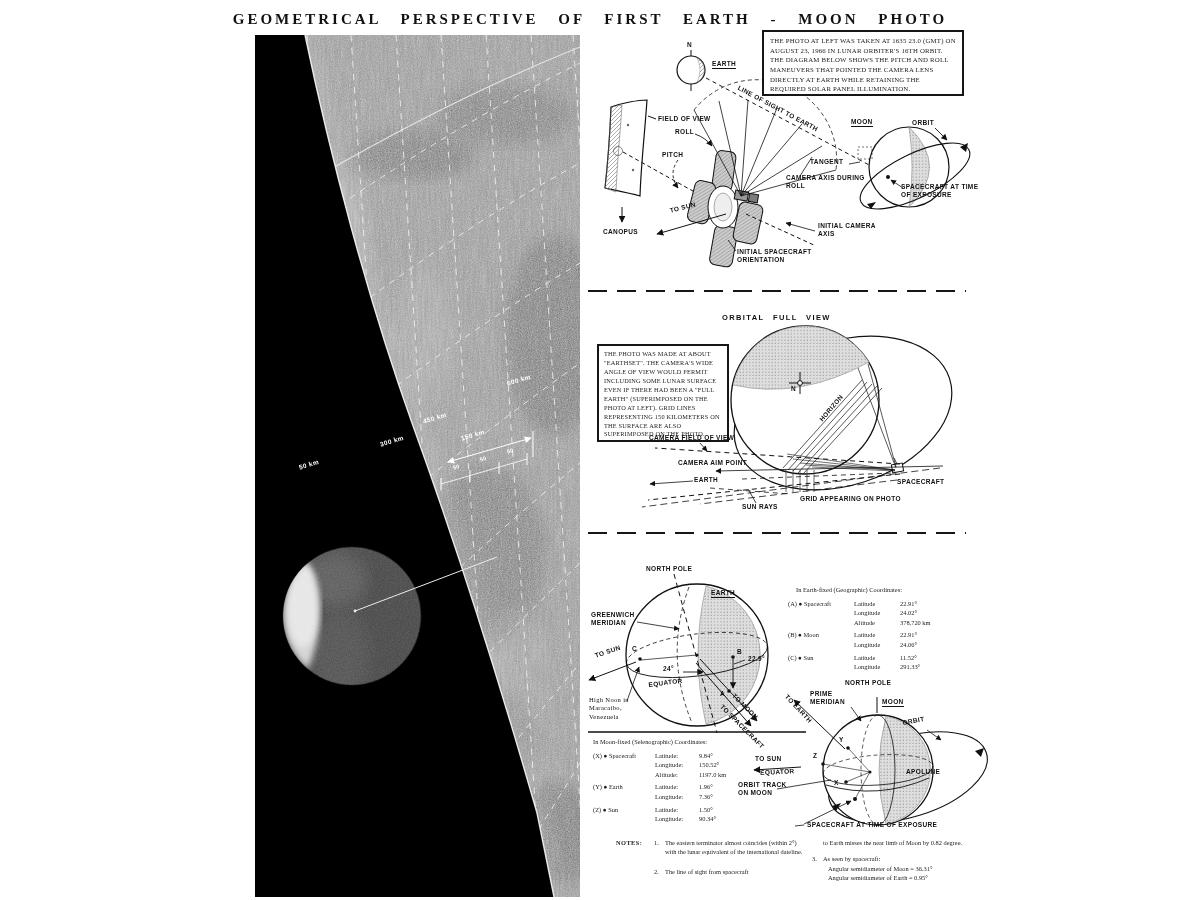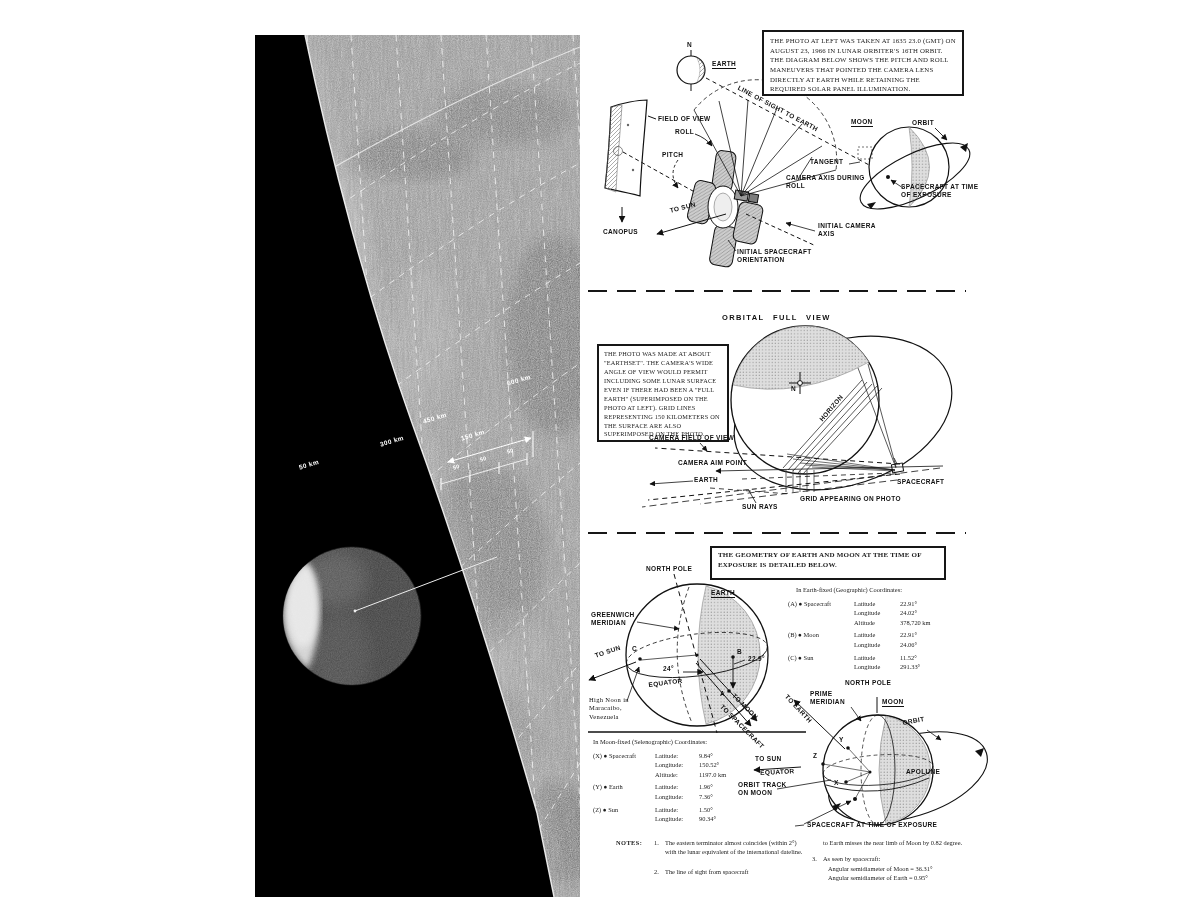--- a/index.html
+++ b/index.html
@@ -43,20 +43,21 @@
   .nmark{width:11px;flex:none;}
   .ntext{flex:1;}
   .nindent{margin-left:11px;}
   .nsub{margin-left:16px;}
 </style>
 </head>
 <body>
 
 <div id="page">
 
+  <div id="title">GEOMETRICAL  PERSPECTIVE  OF  FIRST  EARTH - MOON  PHOTO</div>
 
   <div id="photo-panel">
     <svg width="325" height="862" viewBox="0 0 325 862">
       <defs>
         <clipPath id="clipStrip">
           <path d="M 50,0 C 75,120 112,262 157,388 C 202,512 243,642 282,778 L 299,862 L 325,862 L 325,0 Z"></path>
         </clipPath>
         <clipPath id="clipDisk">
             <circle cx="97" cy="581" r="69"></circle>
           </clipPath>
@@ -349,23 +350,20 @@
       <line x1="795" y1="826" x2="804" y2="825" stroke-width=".8"></line>
     </g>
   </svg>
 
   <div id="att-box" class="box">
     <div class="bt">THE PHOTO AT LEFT WAS TAKEN AT 1635 23.0 (GMT) ON AUGUST 23, 1966 IN LUNAR ORBITER'S 16TH ORBIT. THE DIAGRAM BELOW SHOWS THE PITCH AND ROLL MANEUVERS THAT POINTED THE CAMERA LENS DIRECTLY AT EARTH WHILE RETAINING THE REQUIRED SOLAR PANEL ILLUMINATION.</div>
   </div>
   <div id="plan-box" class="box">
     <div class="bt">THE PHOTO WAS MADE AT ABOUT "EARTHSET".  THE CAMERA'S WIDE ANGLE OF VIEW WOULD PERMIT INCLUDING SOME LUNAR SURFACE EVEN IF THERE HAD BEEN A "FULL EARTH" (SUPERIMPOSED ON THE PHOTO AT LEFT).  GRID LINES REPRESENTING 150 KILOMETERS ON THE SURFACE ARE ALSO SUPERIMPOSED ON THE PHOTO.</div>
   </div>
-  <div id="geo-box" class="box">
-    <div class="bt">THE GEOMETRY OF EARTH AND MOON  AT THE TIME OF EXPOSURE IS DETAILED BELOW.</div>
-  </div>
 
   <div class="lb" style="left:687px;top:41px;">N</div>
   <div class="lb u" style="left:712px;top:60px;">EARTH</div>
   <div class="lb" style="left:740px;top:84px;transform:rotate(28deg);">LINE OF SIGHT TO EARTH</div>
   <div class="lb" style="left:658px;top:115px;">FIELD OF VIEW</div>
   <div class="lb" style="left:603px;top:228px;">CANOPUS</div>
   <div class="lb" style="left:675px;top:128px;">ROLL</div>
   <div class="lb" style="left:662px;top:151px;">PITCH</div>
   <div class="lb" style="left:669px;top:207px;transform:rotate(-14deg);">TO SUN</div>
   <div class="lb multi" style="left:786px;top:174px;width:86px;">CAMERA AXIS DURING ROLL</div>

